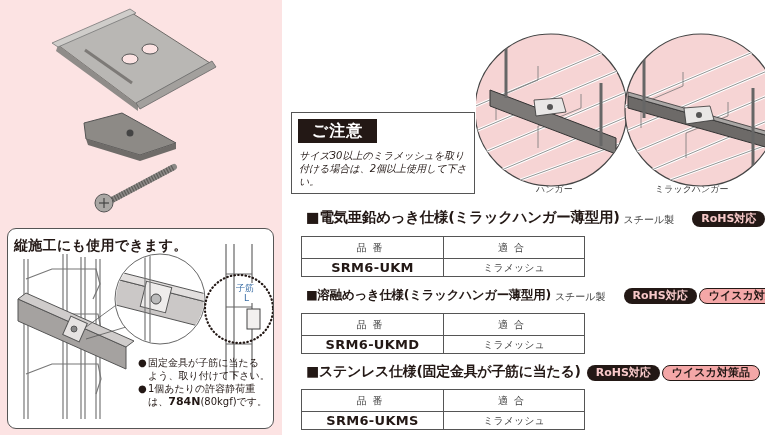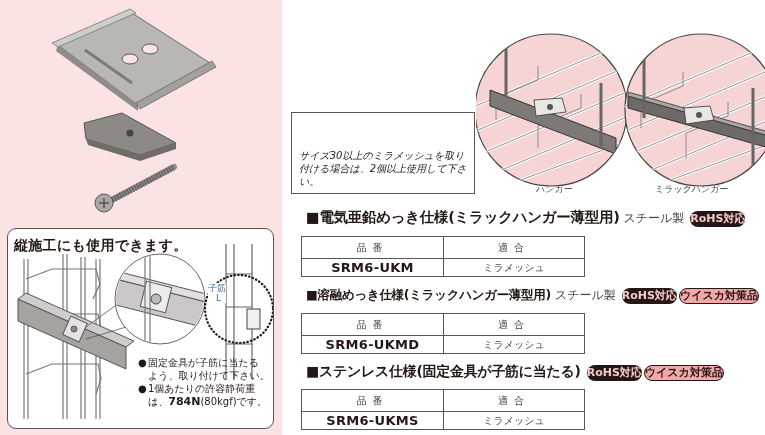--- a/index.html
+++ b/index.html
@@ -11,33 +11,33 @@
   .product-photo { position: absolute; left: 40px; top: 5px; width: 200px; height: 215px; }
 
   .inset { position: absolute; left: 7px; top: 228px; width: 267px; height: 201px; background: #fff; border: 1.5px solid #555; border-radius: 9px; overflow: hidden; text-decoration: underline; }
   .inset-title { position: absolute; left: 6px; top: 8px; font-size: 14px; font-weight: bold; letter-spacing: 0.3px; color: #231815; white-space: nowrap; }
   .inset-illus { position: absolute; left: 0; top: 0; width: 267px; height: 201px; }
   .inset-notes { position: absolute; left: 130px; top: 127px; font-size: 10px; line-height: 13px; color: #231815; }
   .inset-notes .note { white-space: nowrap; }
   .inset-notes .bullet { display: inline-block; width: 10px; }
   .inset-notes .indent { padding-left: 10px; white-space: nowrap; }
   .inset-notes .bold { font-weight: bold; font-size: 11px; }
-  .child-label { position: absolute; left: 200px; top: 54px; font-size: 9px; color: #3a6ea5; background: #fff; line-height: 10px; }
+  .child-label { position: absolute; left: 228px; top: 54px; font-size: 9px; color: #3a6ea5; background: #fff; line-height: 10px; }
 
   .notice { position: absolute; left: 291px; top: 112px; width: 184px; height: 82px; border: 1.5px solid #555; background: #fff; }
   .notice-label { position: absolute; left: 6px; top: 6px; width: 79px; height: 24px; background: #231815; color: #fff; font-size: 16px; font-weight: bold; text-align: center; line-height: 24px; letter-spacing: 1px; }
   .notice-body { position: absolute; left: 7px; top: 36px; width: 172px; font-size: 10px; line-height: 13px; color: #231815; font-style: italic; }
 
   .illus { position: absolute; left: 476px; top: 28px; width: 289px; height: 170px; }
   .illus-label { position: absolute; top: 183px; font-size: 9px; color: #444; white-space: nowrap; }
 
   .section-heading { position: absolute; left: 306px; white-space: nowrap; display: flex; align-items: flex-end; }
   .section-heading .h-main { font-weight: bold; color: #231815; letter-spacing: -0.3px; }
-  .section-heading .h-sub { font-size: 12px; color: #444; margin-left: 4px; margin-right: 4px; }
-  .badge { display: inline-block; border-radius: 9px; font-weight: bold; padding: 0 0; height: 16px; line-height: 16px; font-size: 11px; margin-left: 2px; }
+  .section-heading .h-sub { font-size: 10px; color: #444; margin-left: 4px; margin-right: 16px; }
+  .badge { display: inline-block; border-radius: 9px; font-weight: bold; padding: 0 9px; height: 16px; line-height: 16px; font-size: 11px; margin-left: 2px; }
   .badge-rohs { background: #231815; color: #f8c9c9; }
   .badge-whisker { background: #f4a7a7; color: #231815; border: 1.5px solid #231815; line-height: 13px; }
 
   table.spec { position: absolute; left: 301px; width: 284px; border-collapse: collapse; }
   table.spec td { border: 1px solid #555; text-align: center; color: #231815; }
   table.spec td.col1 { width: 142px; }
   table.spec tr.head td { height: 22px; font-size: 10px; letter-spacing: 6px; color: #444; }
   table.spec tr.row td.code { height: 18px; font-size: 13px; font-weight: bold; letter-spacing: 0.3px; }
   table.spec tr.row td.fit { font-size: 10px; color: #444; }
 </style>
@@ -139,20 +139,21 @@
         <span class="bullet">●</span><span>1個あたりの許容静荷重</span>
       </div>
       <div class="indent">
         <span>は、</span><span class="bold">784N</span><span>(80kgf)です。</span>
       </div>
     </div>
   </div>
 </div>
 
 <div class="notice">
+  <div class="notice-label">ご注意</div>
   <div class="notice-body">サイズ30以上のミラメッシュを取り付ける場合は、2個以上使用して下さい。</div>
 </div>
 
 <svg class="illus" viewBox="0 0 289 170">
   <defs>
     <clipPath id="c1">
         <circle cx="75" cy="82" r="76"></circle>
       </clipPath>
     <clipPath id="c2">
         <circle cx="225" cy="82" r="76"></circle>

